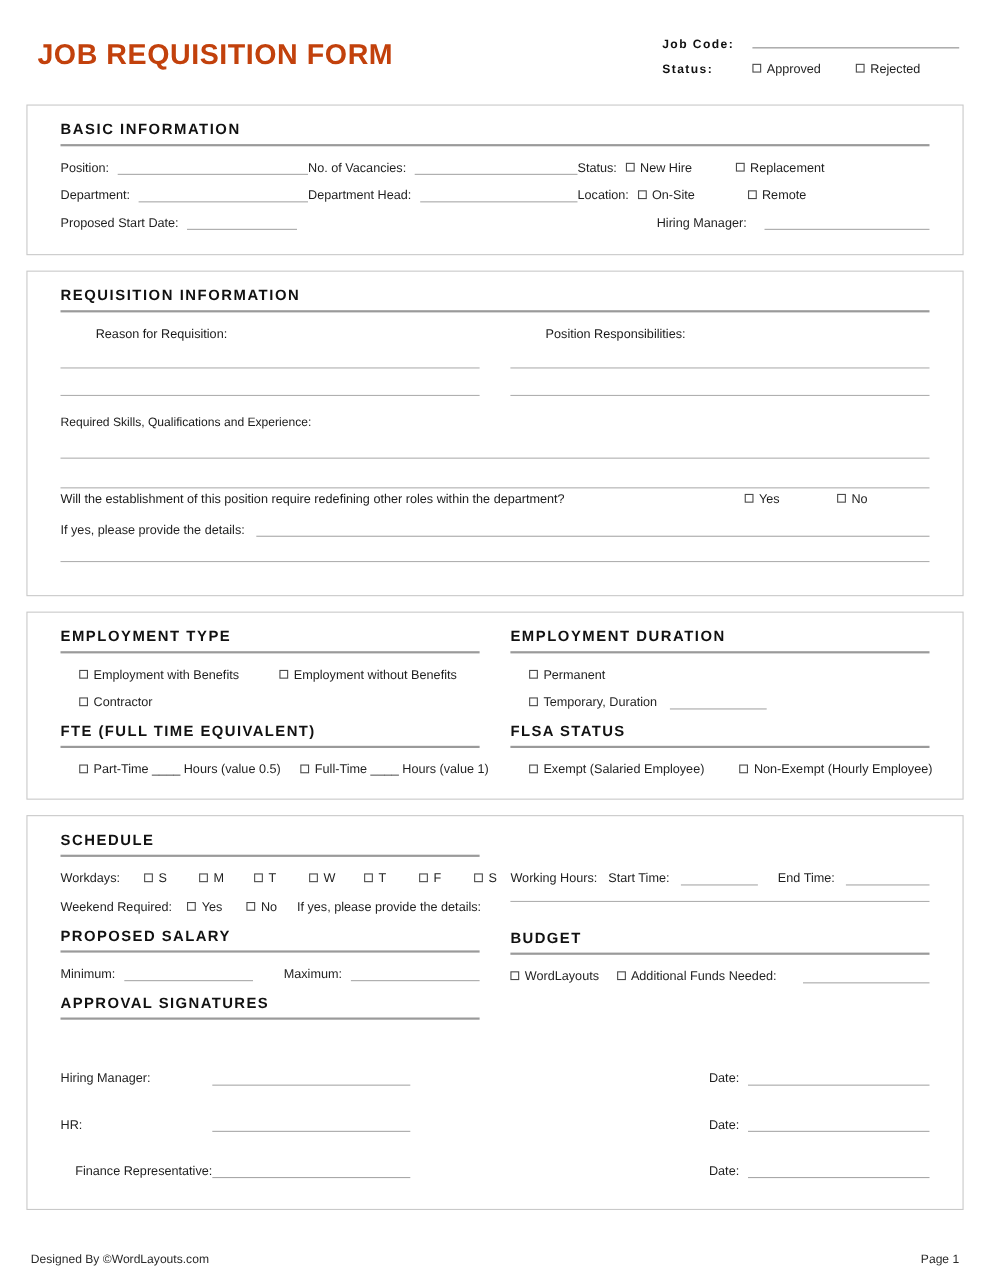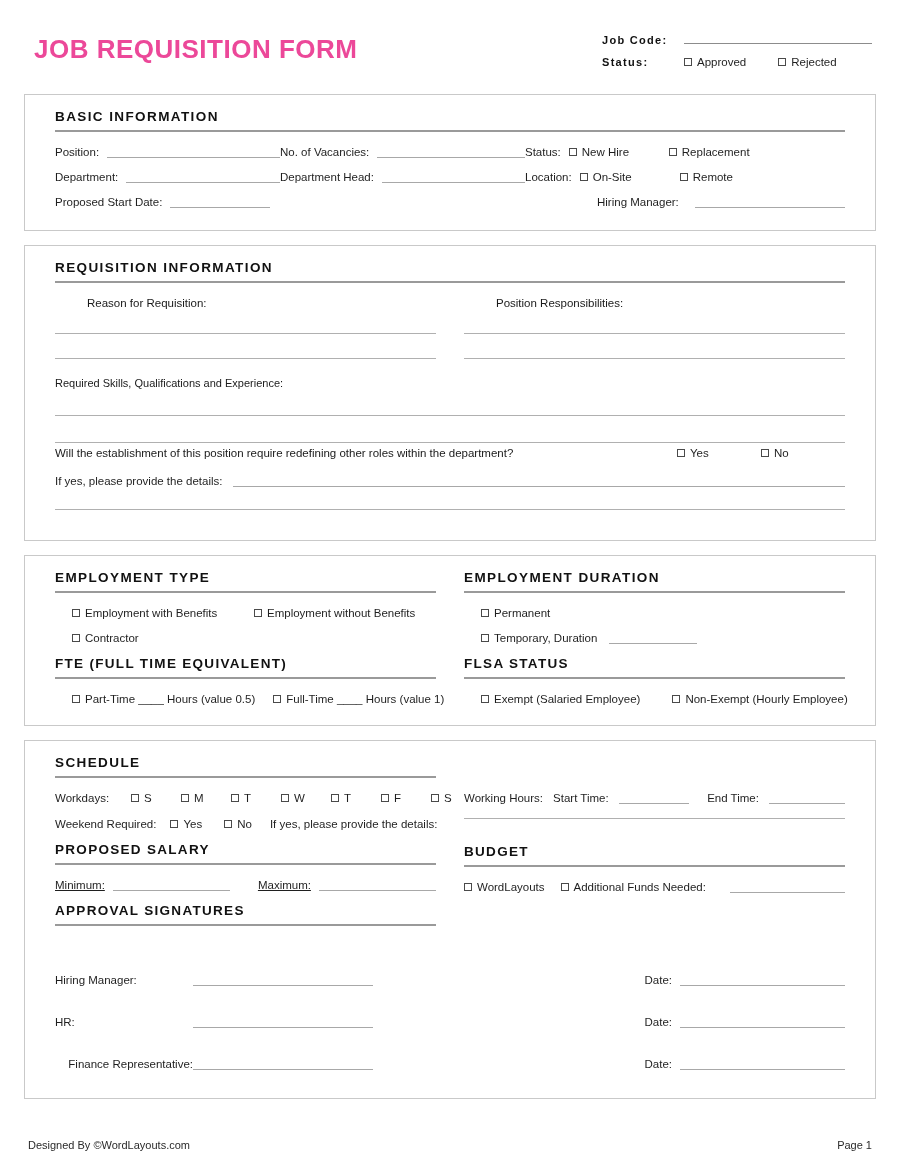--- a/index.html
+++ b/index.html
@@ -20,21 +20,21 @@
   .header {
     display: flex;
     align-items: flex-start;
     justify-content: space-between;
     padding: 28px 4px 16px 10px;
   }
   .form-title {
     font-size: 26px;
     font-weight: bold;
     letter-spacing: 0.5px;
-    color: #ec4899;
+    color: #c2410c;
     line-height: 1;
     padding-top: 8px;
   }
   .header-right { width: 270px; padding-top: 4px; }
   .hdr-row { display: flex; align-items: baseline; margin-bottom: 10px; }
   .hdr-label {
     font-size: 11px;
     font-weight: bold;
     letter-spacing: 1.3px;
     color: #111;
@@ -136,21 +136,21 @@
   .days { display: flex; align-items: baseline; }
   .days .cb { width: 50px; }
   .days .cb:last-child { width: auto; }
 
   .wh-row { display: flex; align-items: flex-end; text-align: center; }
   .wh-row .lbl { margin-right: 10px; }
   .wh-row .uline.t { width: 88px; margin-right: 18px; }
   .wh-row .uline.t2 { width: 95px; }
 
   .sal-row { display: flex; align-items: flex-end; }
-  .sal-row .lbl { margin-right: 8px; text-decoration: underline; }
+  .sal-row .lbl { margin-right: 8px; }
   .sal-row .uline.s { width: 120px; margin-right: 28px; }
   .sal-row .uline.s2 { width: 120px; }
 
   .bud-row { display: flex; align-items: flex-end; }
   .bud-row .cb { margin-right: 16px; }
   .bud-row .uline { flex: 1; }
 
   
   .sig-block { margin-top: 2px; }
   .sig-row { display: flex; align-items: flex-end; margin-bottom: 30px; }

